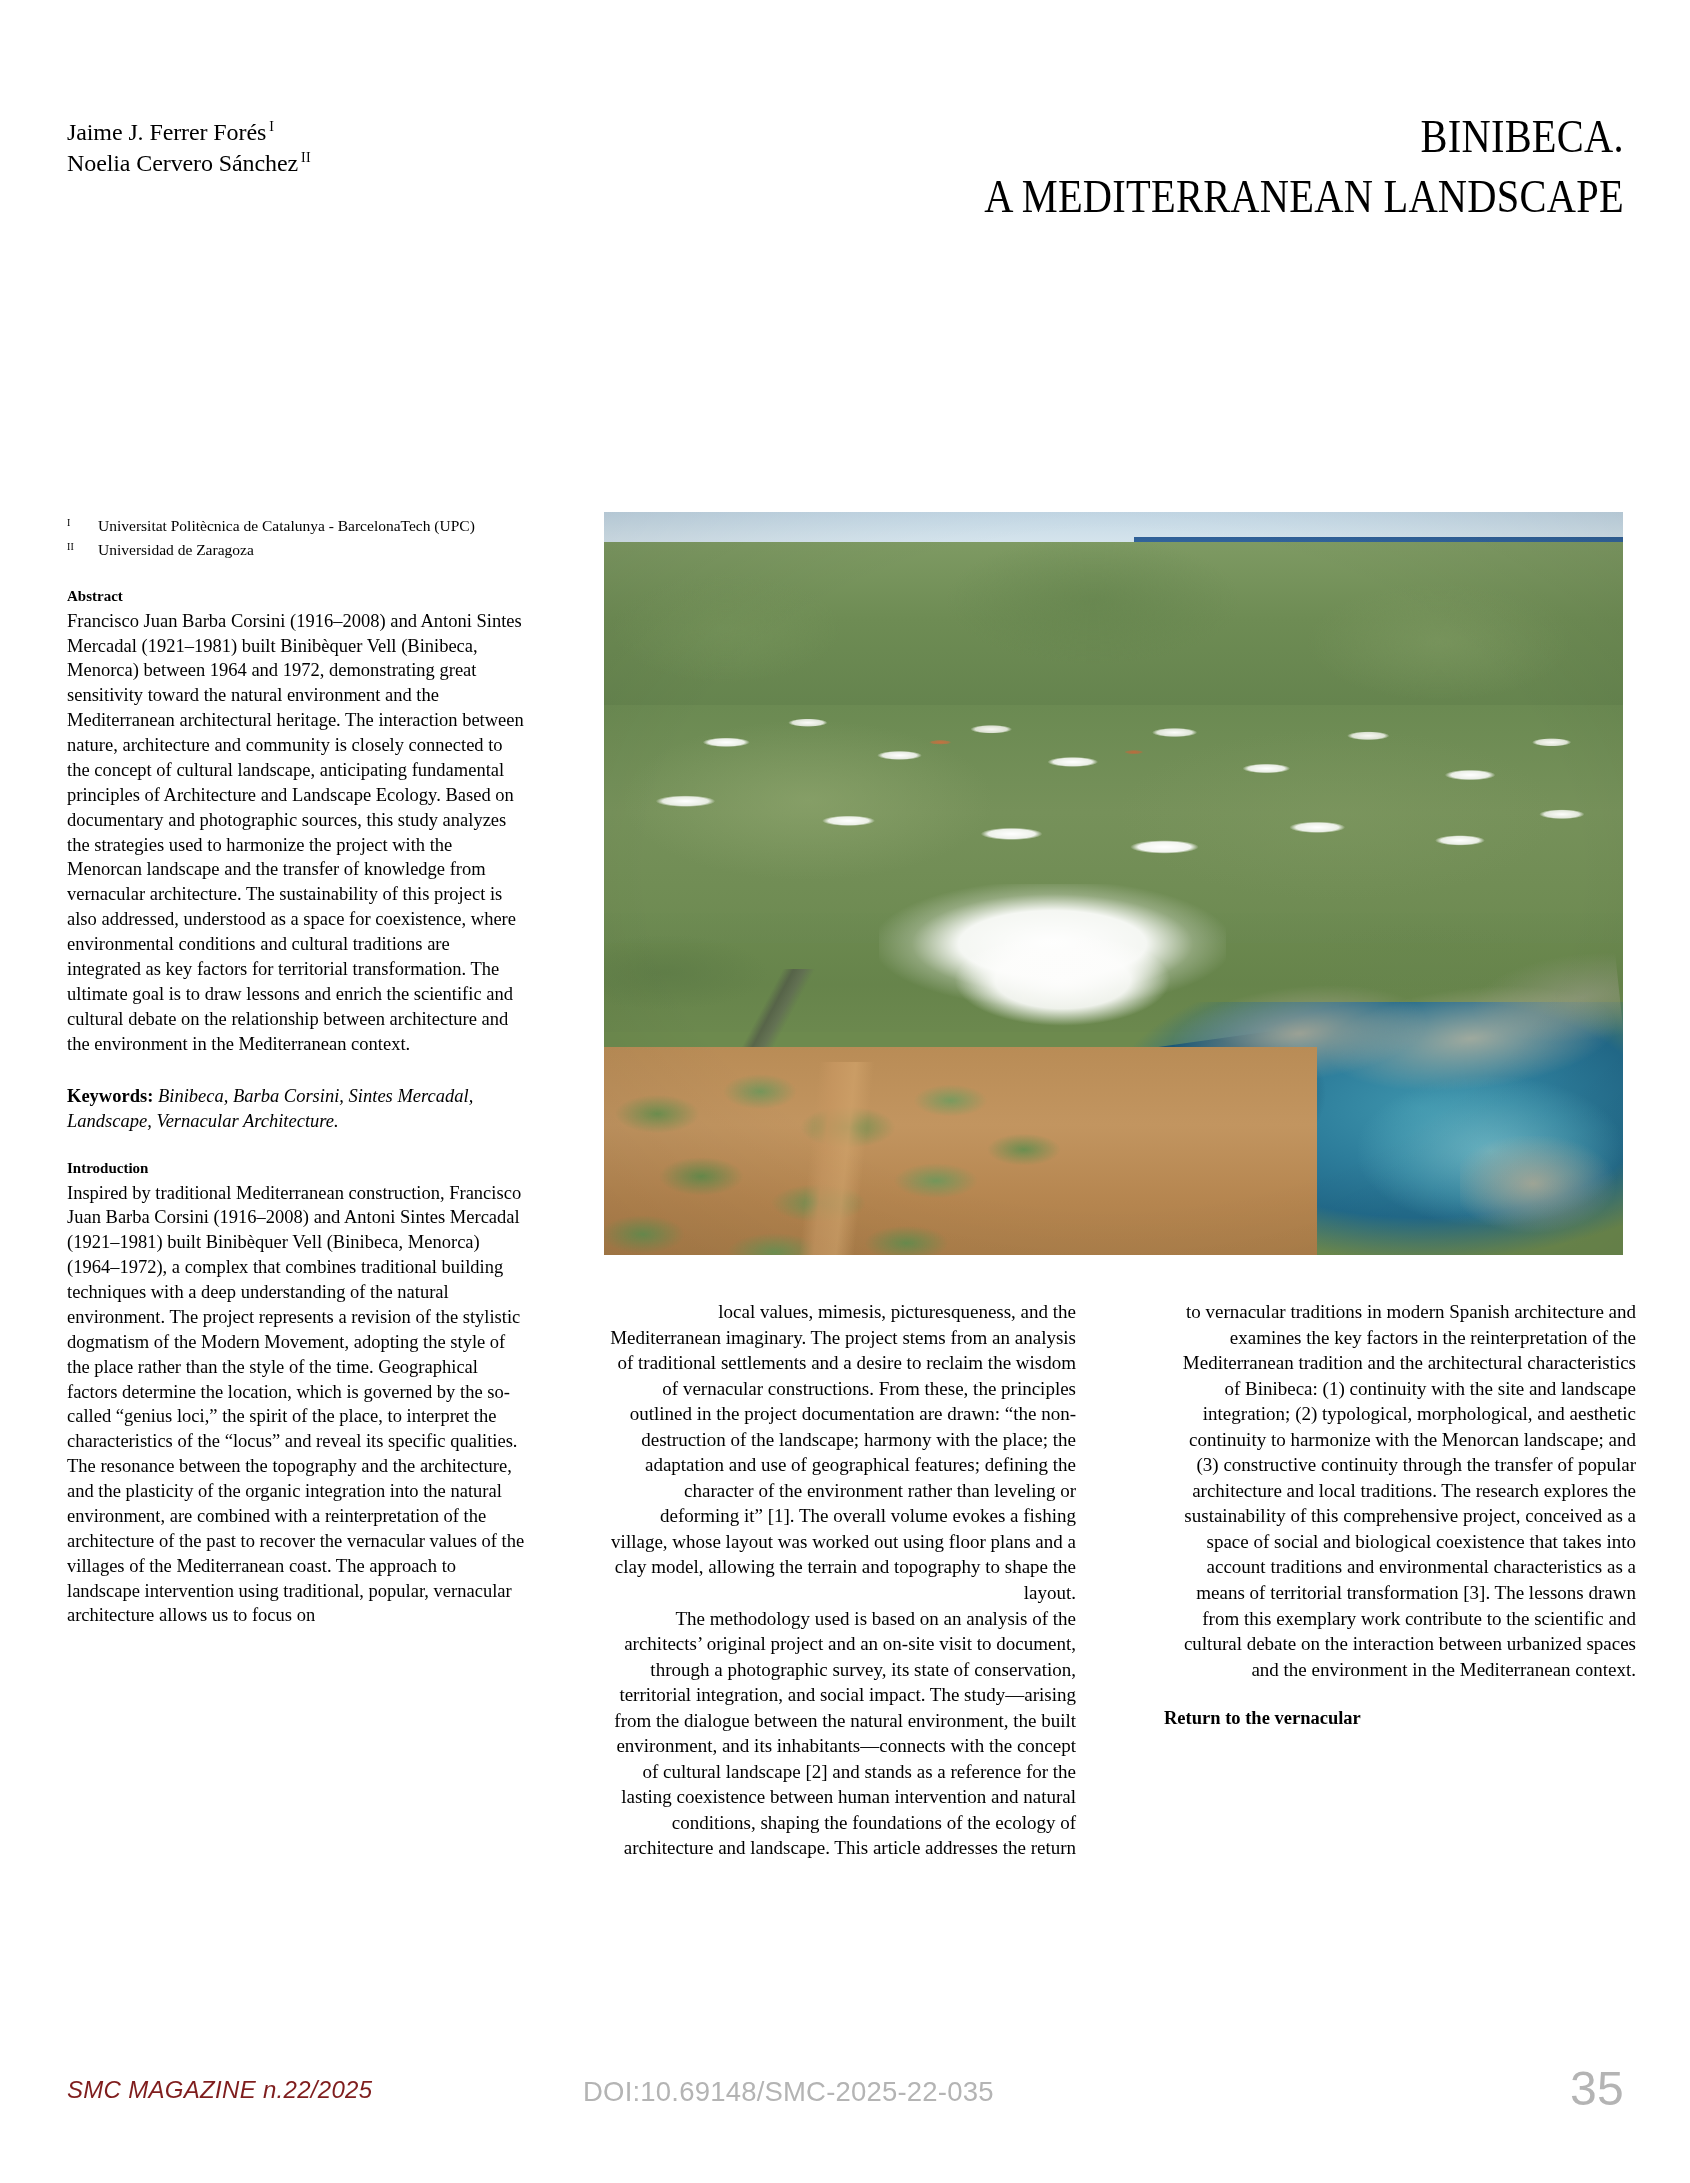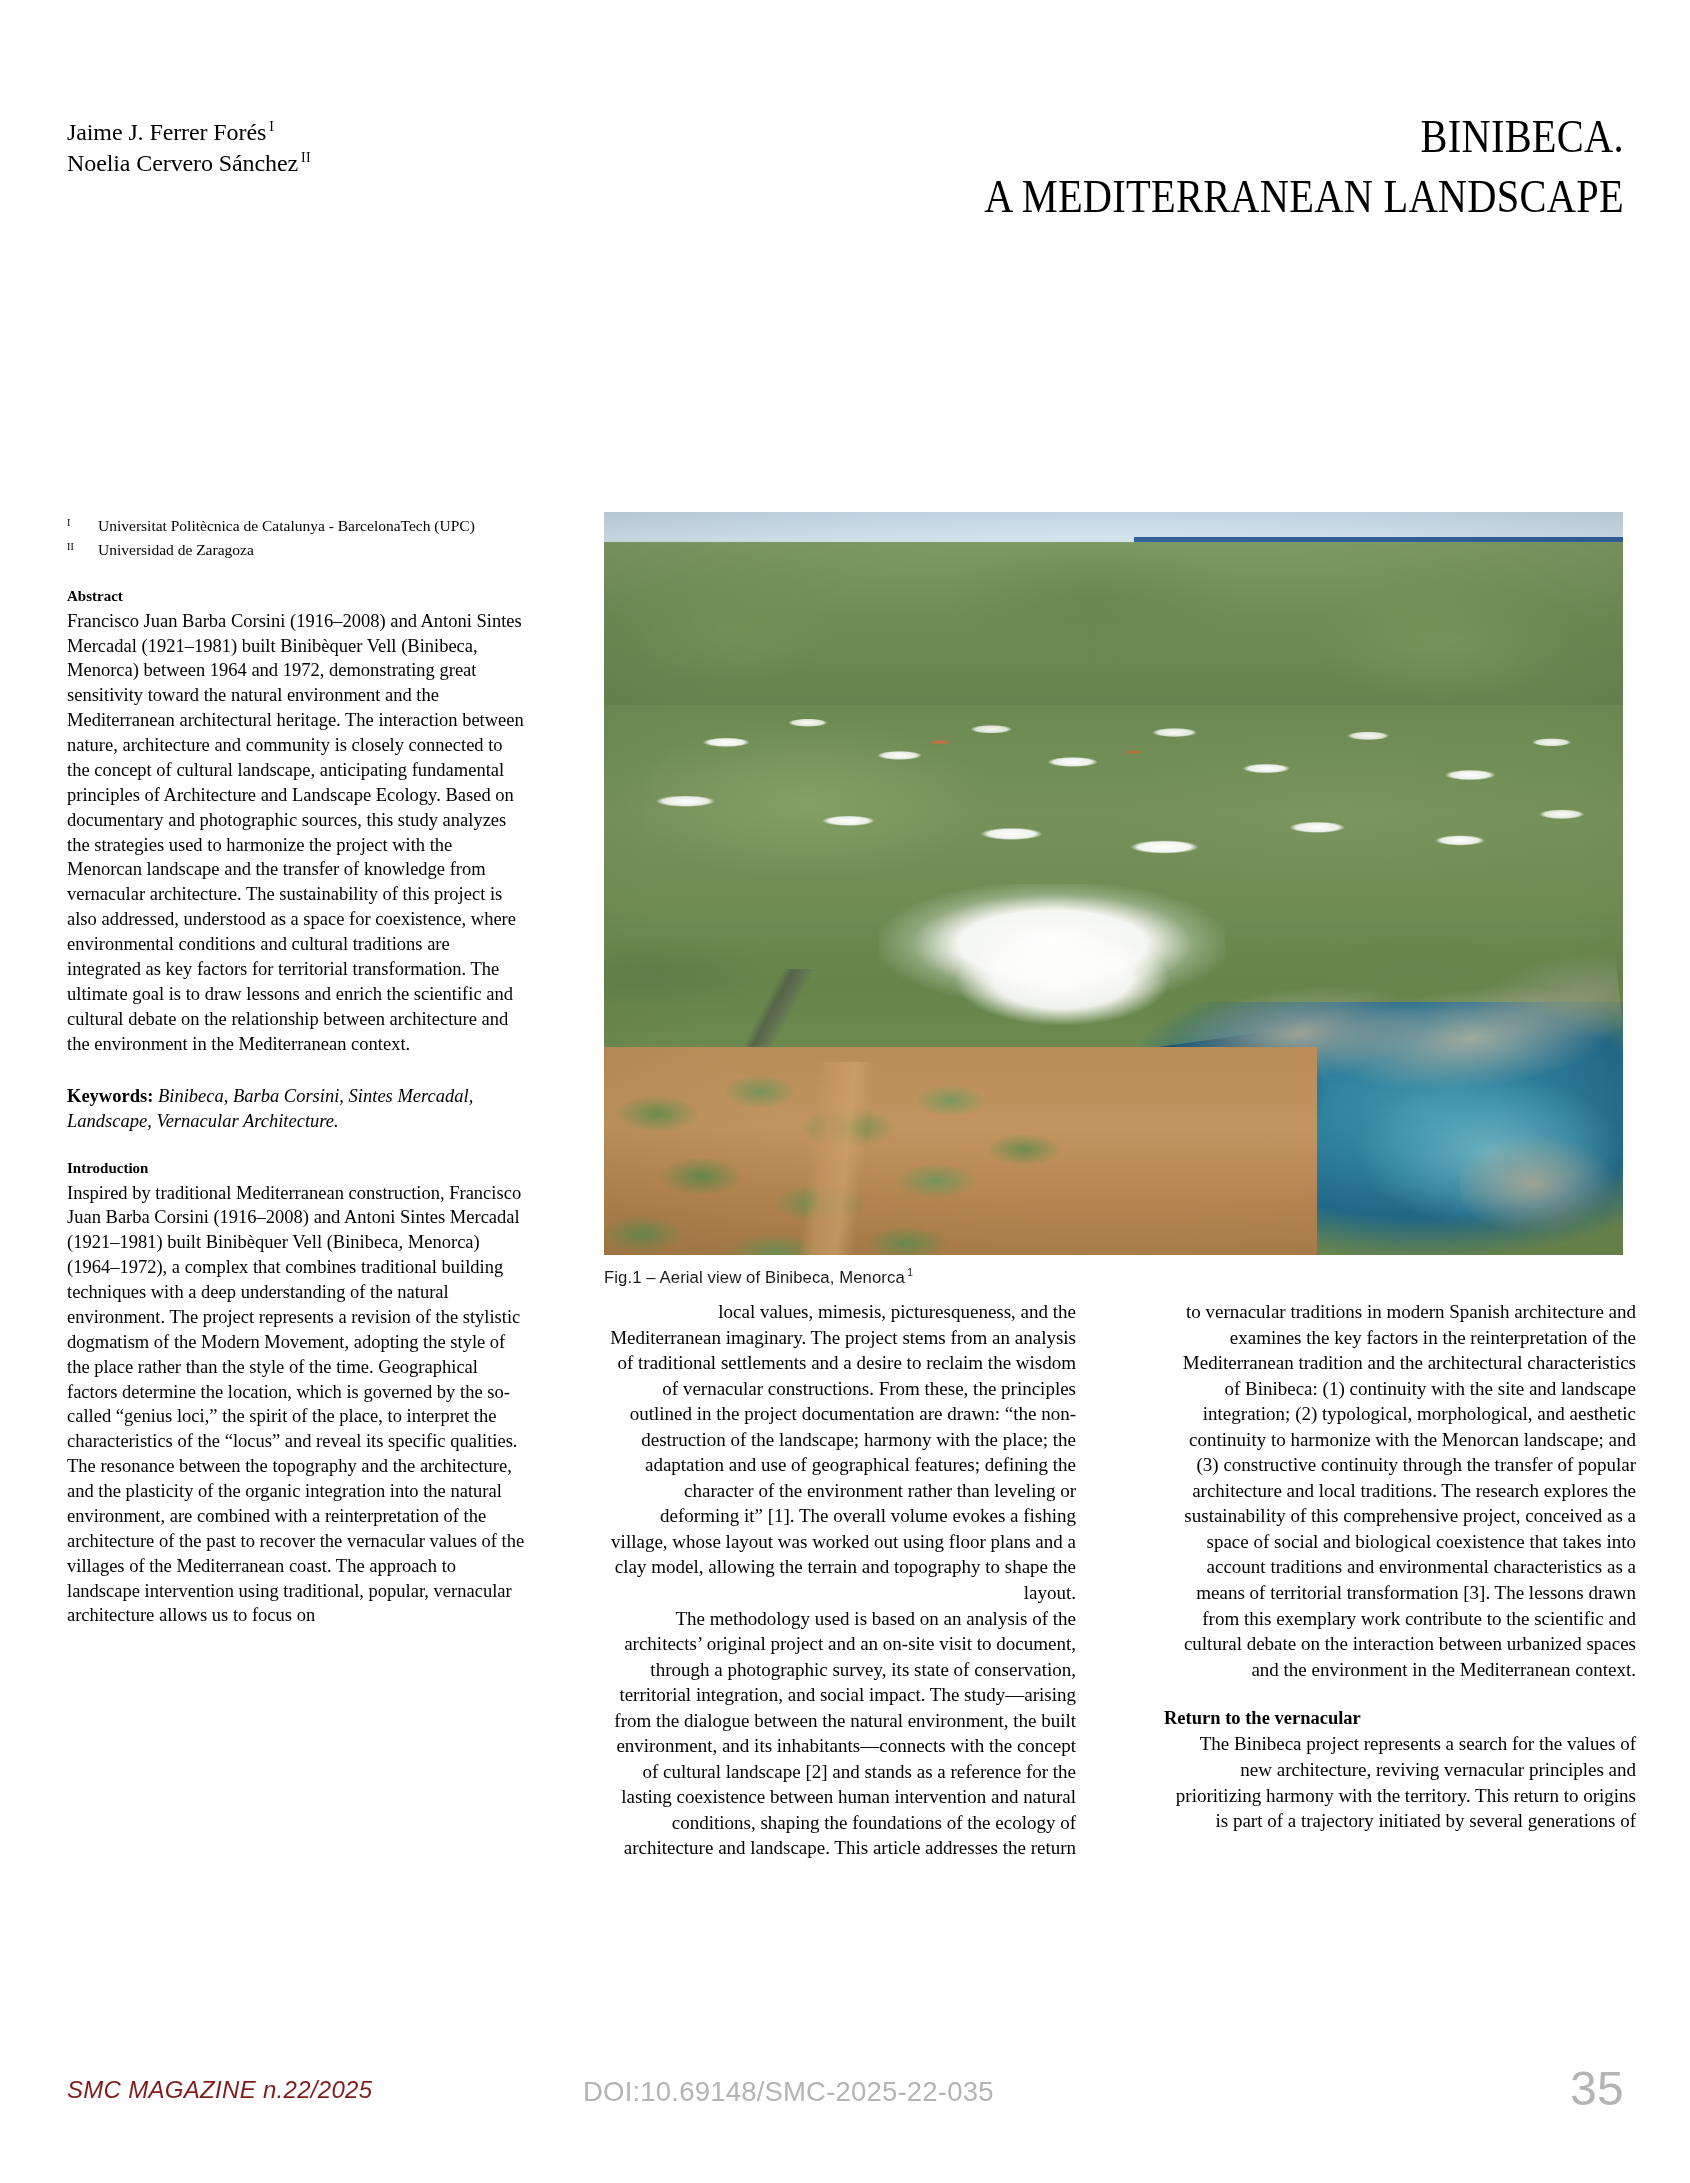--- a/index.html
+++ b/index.html
@@ -362,31 +362,29 @@
     <div class="ph-layer ph-road"></div>
     <div class="ph-layer ph-bay"></div>
     <div class="ph-layer ph-inlet"></div>
     <div class="ph-layer ph-bayshallow"></div>
     <div class="ph-layer ph-cliff"></div>
     <div class="ph-layer ph-cliff2"></div>
     <div class="ph-layer ph-scrub"></div>
     <div class="ph-layer ph-sandpath"></div>
     <div class="ph-layer ph-vig"></div>
   </div>
-  <div class="fig-caption"><span>Fig.1 – Aerial view of Binibeca, Menorca</span><sup>1</sup></div>
 </div>
 
 <div class="col-mid">
   <div class="col-body">local values, mimesis, picturesqueness, and the Mediterranean imaginary. The project stems from an analysis of traditional settlements and a desire to reclaim the wisdom of vernacular constructions. From these, the principles outlined in the project documentation are drawn: “the non-destruction of the landscape; harmony with the place; the adaptation and use of geographical features; defining the character of the environment rather than leveling or deforming it” [1]. The overall volume evokes a fishing village, whose layout was worked out using floor plans and a clay model, allowing the terrain and topography to shape the layout.</div>
   <div class="col-body">The methodology used is based on an analysis of the architects’ original project and an on-site visit to document, through a photographic survey, its state of conservation, territorial integration, and social impact. The study—arising from the dialogue between the natural environment, the built environment, and its inhabitants—connects with the concept of cultural landscape [2] and stands as a reference for the lasting coexistence between human intervention and natural conditions, shaping the foundations of the ecology of architecture and landscape. This article addresses the return</div>
 </div>
 
 <div class="col-right">
   <div class="col-body">to vernacular traditions in modern Spanish architecture and examines the key factors in the reinterpretation of the Mediterranean tradition and the architectural characteristics of Binibeca: (1) continuity with the site and landscape integration; (2) typological, morphological, and aesthetic continuity to harmonize with the Menorcan landscape; and (3) constructive continuity through the transfer of popular architecture and local traditions. The research explores the sustainability of this comprehensive project, conceived as a space of social and biological coexistence that takes into account traditions and environmental characteristics as a means of territorial transformation [3]. The lessons drawn from this exemplary work contribute to the scientific and cultural debate on the interaction between urbanized spaces and the environment in the Mediterranean context.</div>
   <div class="col-gap"></div>
   <div class="col-heading">Return to the vernacular</div>
-  <div class="col-body">The Binibeca project represents a search for the values of new architecture, reviving vernacular principles and prioritizing harmony with the territory. This return to origins is part of a trajectory initiated by several generations of</div>
 </div>
 
 <div class="footer-left">SMC MAGAZINE n.22/2025</div>
 <div class="footer-doi">DOI:10.69148/SMC-2025-22-035</div>
 <div class="footer-page">35</div>
 
 
 </body></html>

